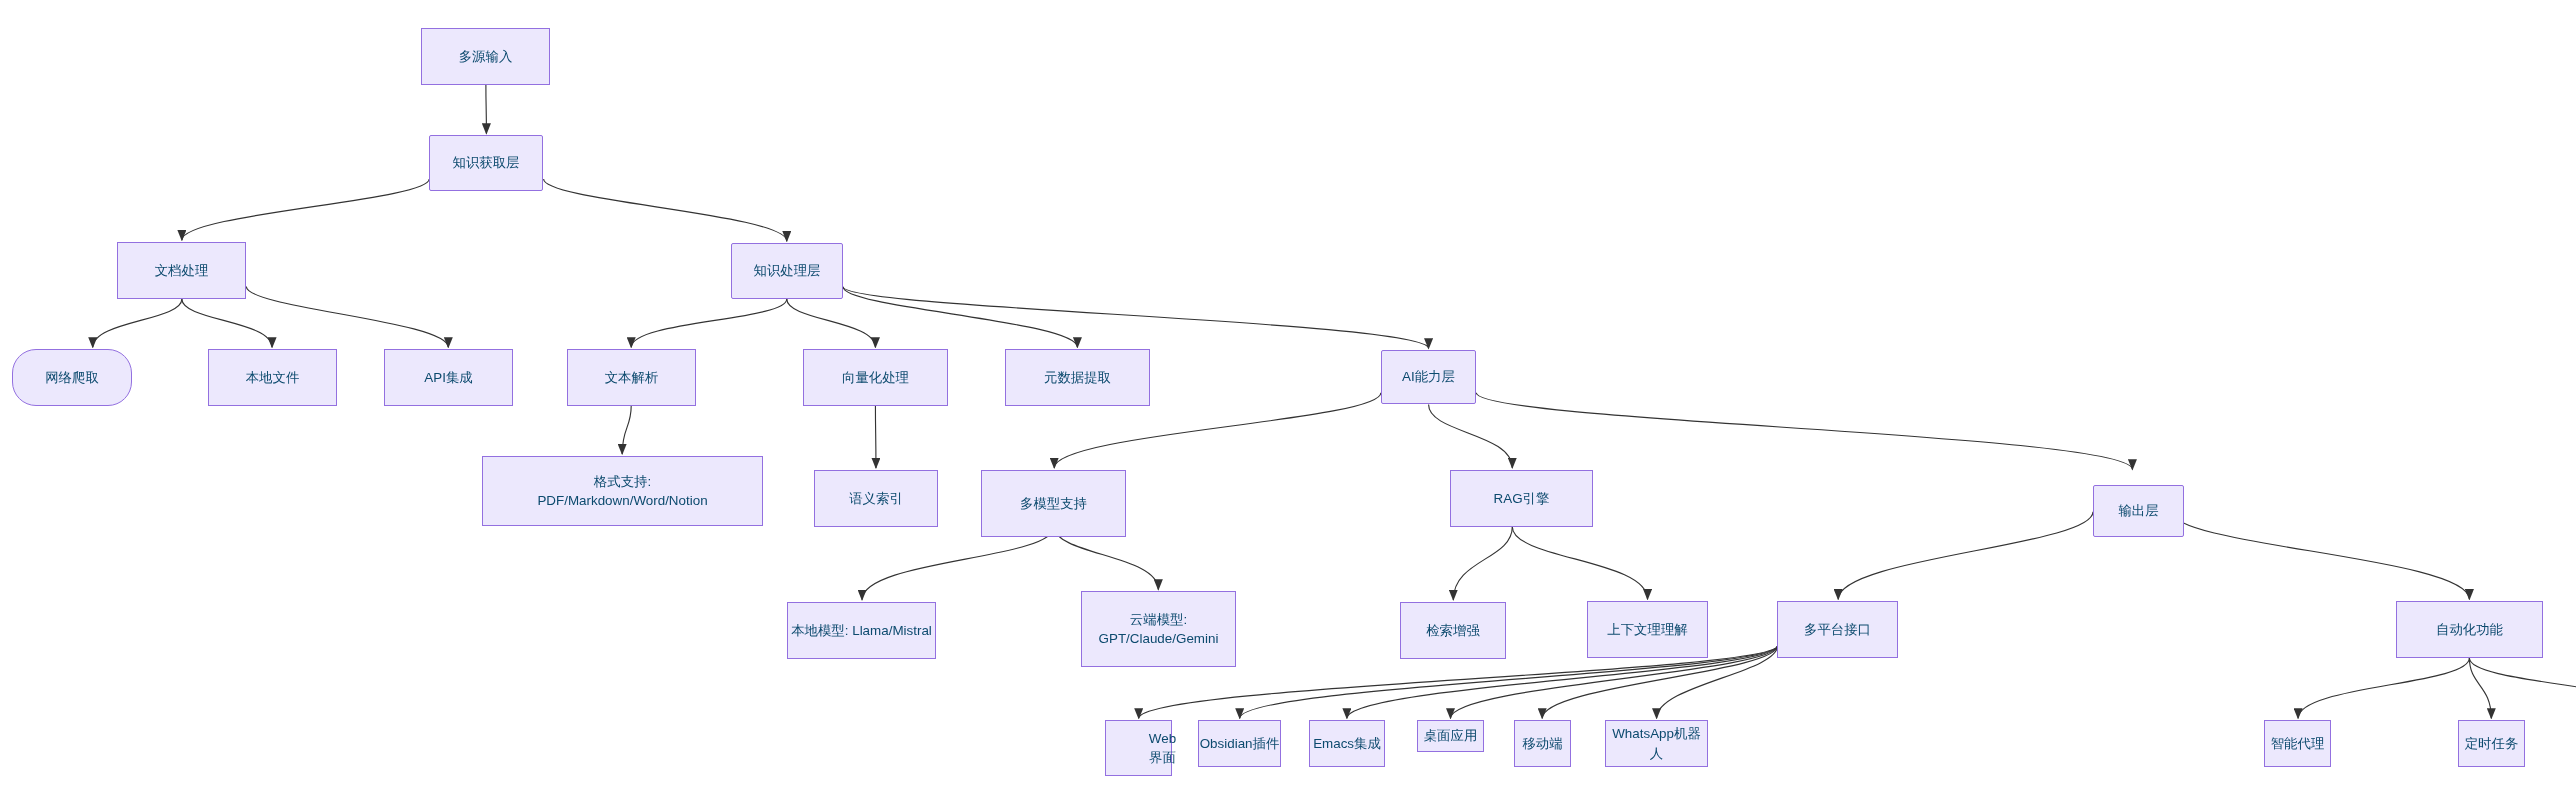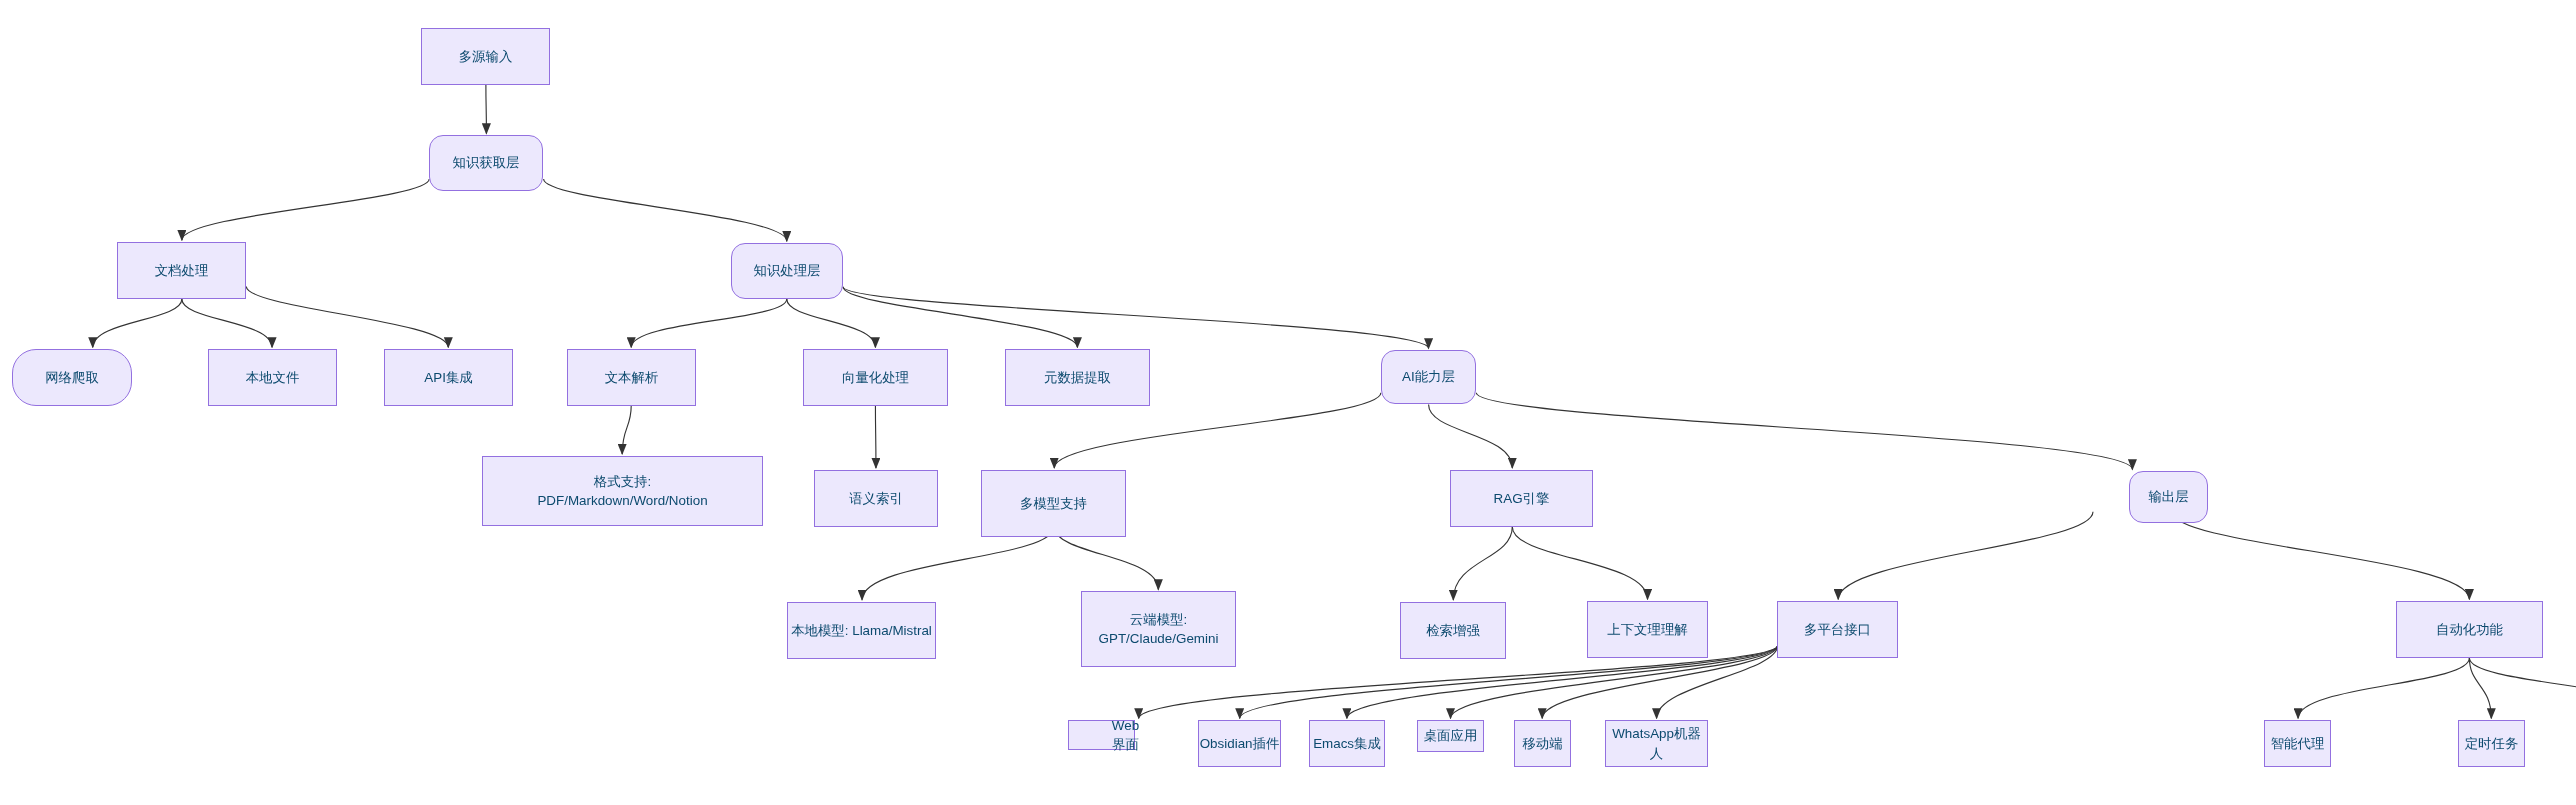--- a/index.html
+++ b/index.html
@@ -35,21 +35,21 @@
     display: flex;
     align-items: center;
     justify-content: center;
     text-align: center;
     line-height: 1.45;
     font-size: 13.4px;
     white-space: pre-line;
     z-index: 2;
   }
   .node.rounded {
-    border-radius: 14px;
+    border-radius: 2px;
   }
   .node.multiline {
     font-size: 13.4px;
   }
 </style>
 </head>
 <body>
 
 <div id="canvas">
   <svg id="edge-layer" width="2785" height="806" viewBox="0 0 5405 1564">
@@ -101,29 +101,29 @@
       <div class="node" style="left: 384px; top: 349px; width: 129px; height: 57px;">API集成</div>
       <div class="node" style="left: 567px; top: 349px; width: 129px; height: 57px;">文本解析</div>
       <div class="node" style="left: 803px; top: 349px; width: 145px; height: 57px;">向量化处理</div>
       <div class="node" style="left: 1005px; top: 349px; width: 145px; height: 57px;">元数据提取</div>
       <div class="node rounded" style="left: 1381px; top: 350px; width: 95px; height: 54px;">AI能力层</div>
       <div class="node multiline" style="left: 482px; top: 456px; width: 281px; height: 70px;">格式支持:
 PDF/Markdown/Word/Notion</div>
       <div class="node" style="left: 814px; top: 470px; width: 124px; height: 57px;">语义索引</div>
       <div class="node" style="left: 981px; top: 470px; width: 145px; height: 67px;">多模型支持</div>
       <div class="node" style="left: 1450px; top: 470px; width: 143px; height: 57px;">RAG引擎</div>
-      <div class="node rounded" style="left: 2093px; top: 471px; width: 79px; height: 52px; margin-left: 36px;">输出层</div>
+      <div class="node rounded" style="left: 2093px; top: 485px; width: 91px; height: 52px;">输出层</div>
       <div class="node" style="left: 787px; top: 602px; width: 149px; height: 57px;">本地模型: Llama/Mistral</div>
       <div class="node multiline" style="left: 1081px; top: 591px; width: 155px; height: 76px;">云端模型:
 GPT/Claude/Gemini</div>
       <div class="node" style="left: 1400px; top: 602px; width: 106px; height: 57px;">检索增强</div>
       <div class="node" style="left: 1587px; top: 601px; width: 121px; height: 57px;">上下文理理解</div>
       <div class="node" style="left: 1777px; top: 601px; width: 121px; height: 57px;">多平台接口</div>
       <div class="node" style="left: 2396px; top: 601px; width: 147px; height: 57px;">自动化功能</div>
-      <div class="node" style="left: 1068px; top: 720px; width: 67px; height: 30px; padding-left: 48px;">Web界面</div>
+      <div class="node" style="left: 1105px; top: 720px; width: 67px; height: 56px; padding-left: 48px;">Web界面</div>
       <div class="node" style="left: 1198px; top: 720px; width: 83px; height: 47px;">Obsidian插件</div>
       <div class="node" style="left: 1309px; top: 720px; width: 76px; height: 47px;">Emacs集成</div>
       <div class="node" style="left: 1417px; top: 720px; width: 67px; height: 32px;">桌面应用</div>
       <div class="node" style="left: 1514px; top: 720px; width: 57px; height: 47px;">移动端</div>
       <div class="node" style="left: 1605px; top: 720px; width: 103px; height: 47px;">WhatsApp机器人</div>
       <div class="node" style="left: 2264px; top: 720px; width: 67px; height: 47px;">智能代理</div>
       <div class="node" style="left: 2458px; top: 720px; width: 67px; height: 47px;">定时任务</div>
     </div>
 </div>
 

